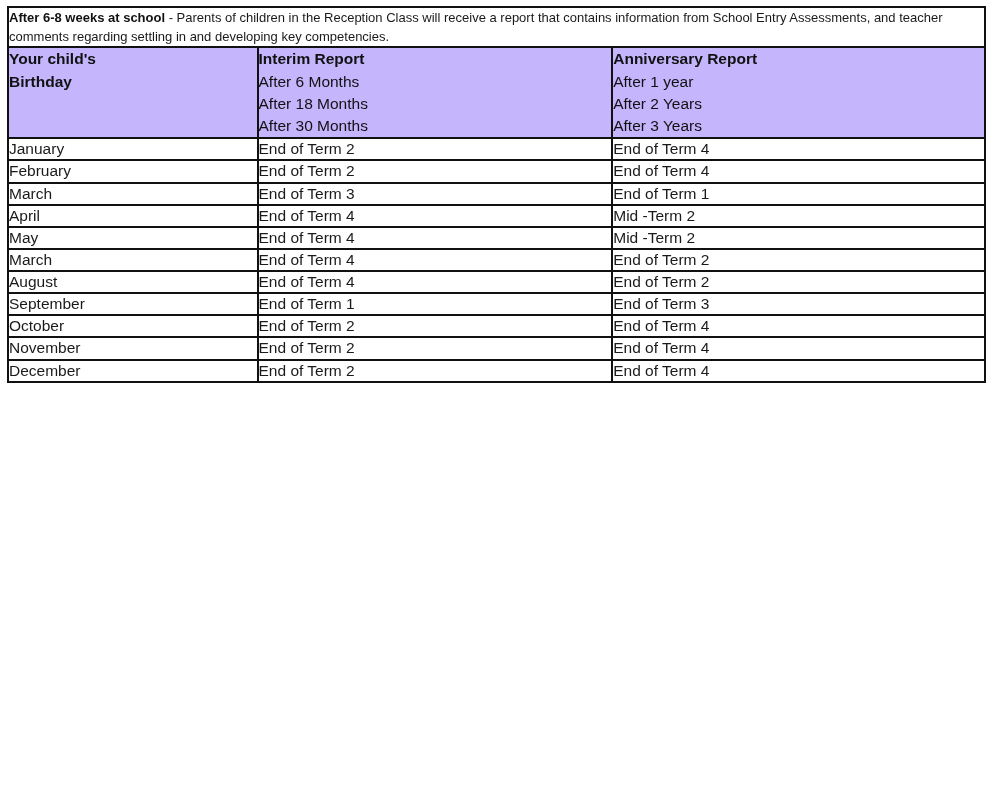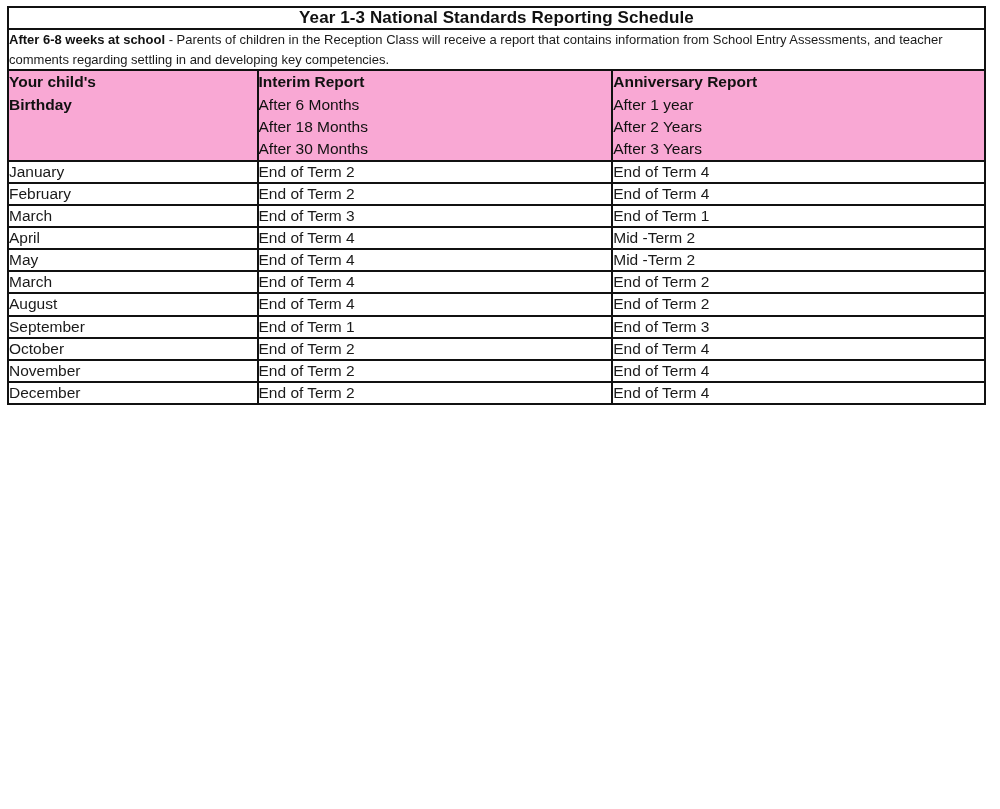--- a/index.html
+++ b/index.html
@@ -50,21 +50,21 @@
     font-size: 13px;
     line-height: 1.47;
     color: #1a1a1a;
   }
   .intro-cell .lead {
     font-weight: bold;
     color: #111111;
   }
   
   .col-head {
-    background: #f9a8d4;
+    background: #c4b5fd;
     padding: 12px 14px 16px 14px;
     font-size: 15.5px;
     line-height: 1.42;
     color: #111111;
   }
   .col-head .head-title {
     font-weight: bold;
     display: block;
     padding-bottom: 1px;
   }
@@ -90,23 +90,20 @@
 <div class="page">
 
   <table class="schedule-table">
     <colgroup>
       <col class="col-birthday">
       <col class="col-interim">
       <col class="col-anniv">
     </colgroup>
     <tbody>
 
-      <tr>
-        <td class="title-cell" colspan="3">Year 1-3 National Standards Reporting Schedule</td>
-      </tr>
 
       <tr>
         <td class="intro-cell" colspan="3">
           <span class="lead">After 6-8 weeks at school</span><span> - Parents of children in the Reception Class will receive a report that contains information from School Entry Assessments, and teacher comments regarding settling in and developing key competencies.</span>
         </td>
       </tr>
 
       <tr>
         <td class="col-head">
           <span class="head-title">Your child's</span>

